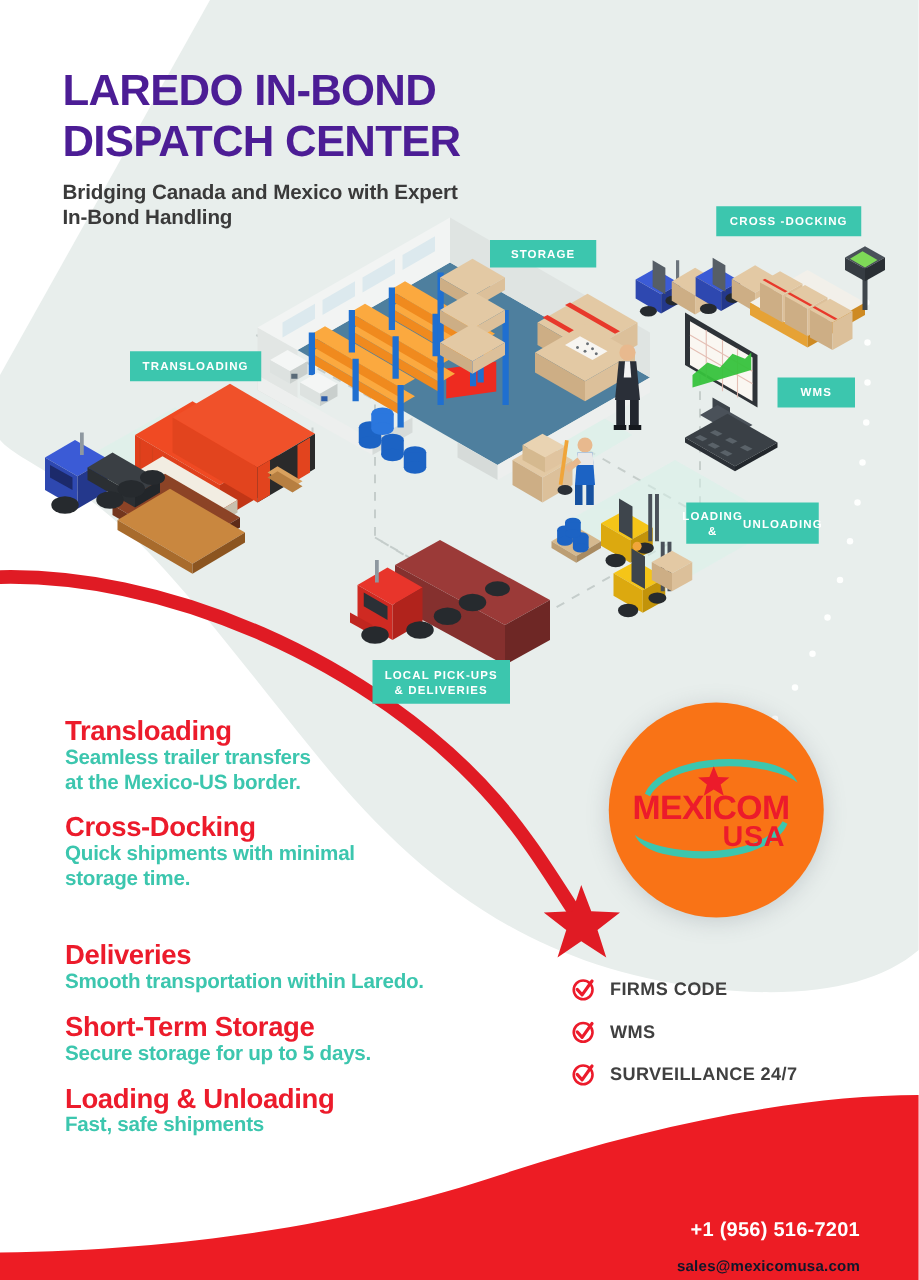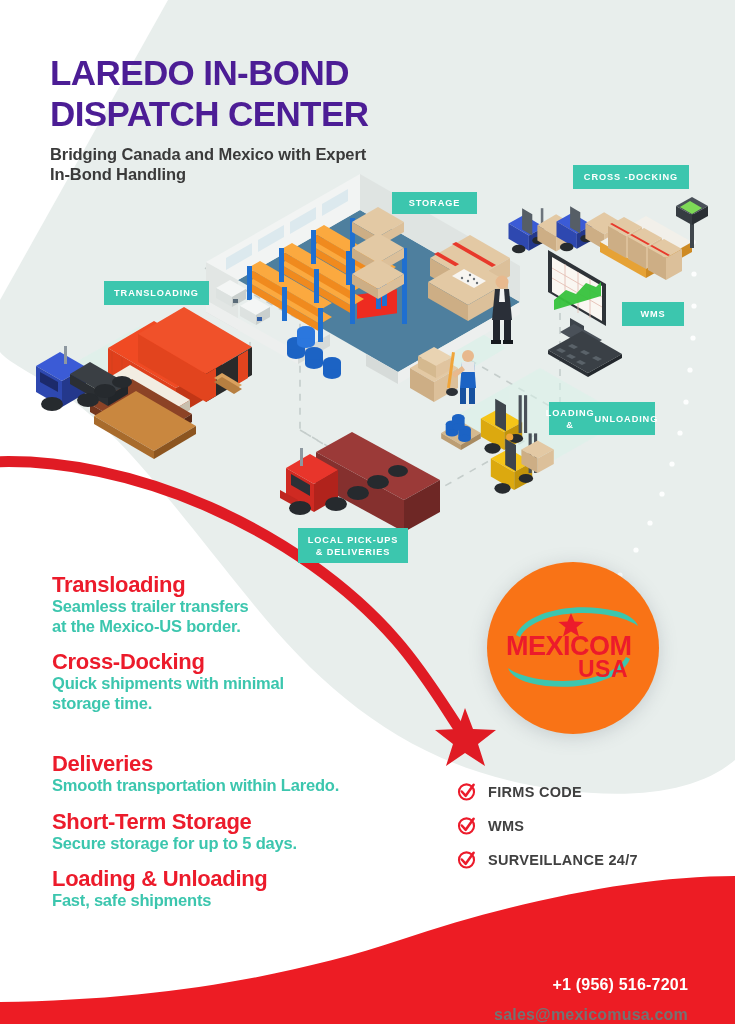--- a/index.html
+++ b/index.html
@@ -62,21 +62,21 @@
     color:#404040; font-size:14.5px; font-weight:bold; letter-spacing:0.3px;
   }
 
   
   .contact { position:absolute; right:47px; top:930px; z-index:16; text-align:right;margin-top:46px; }
   .contact-phone {
     color:#ffffff; font-size:16px; font-weight:bold; letter-spacing:0.2px;
     margin-bottom:12px;
   }
   .contact-email {
-    color:#737373; font-size:16px; font-weight:bold; letter-spacing:0.2px;
+    color:#0f172a; font-size:12px; font-weight:bold; letter-spacing:0.2px;
   }
 </style>
 </head>
 <body>
 
 <div id="poster">
 
   <svg class="bgsvg" viewBox="0 0 735 1024">
     <defs>
       <clipPath id="clipPage">

